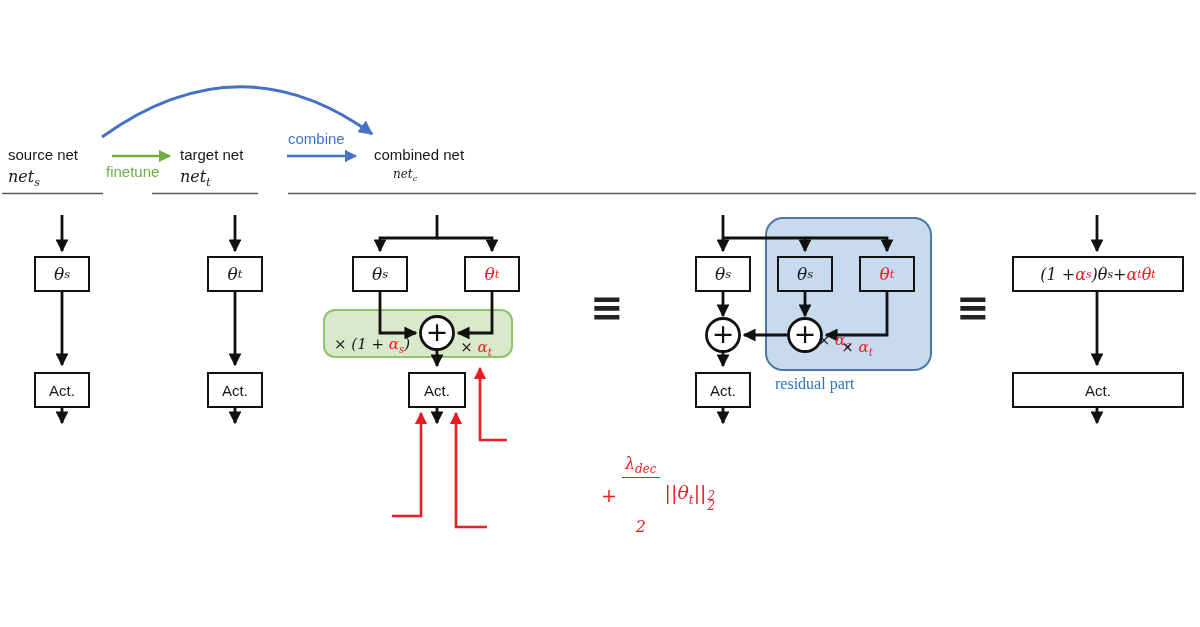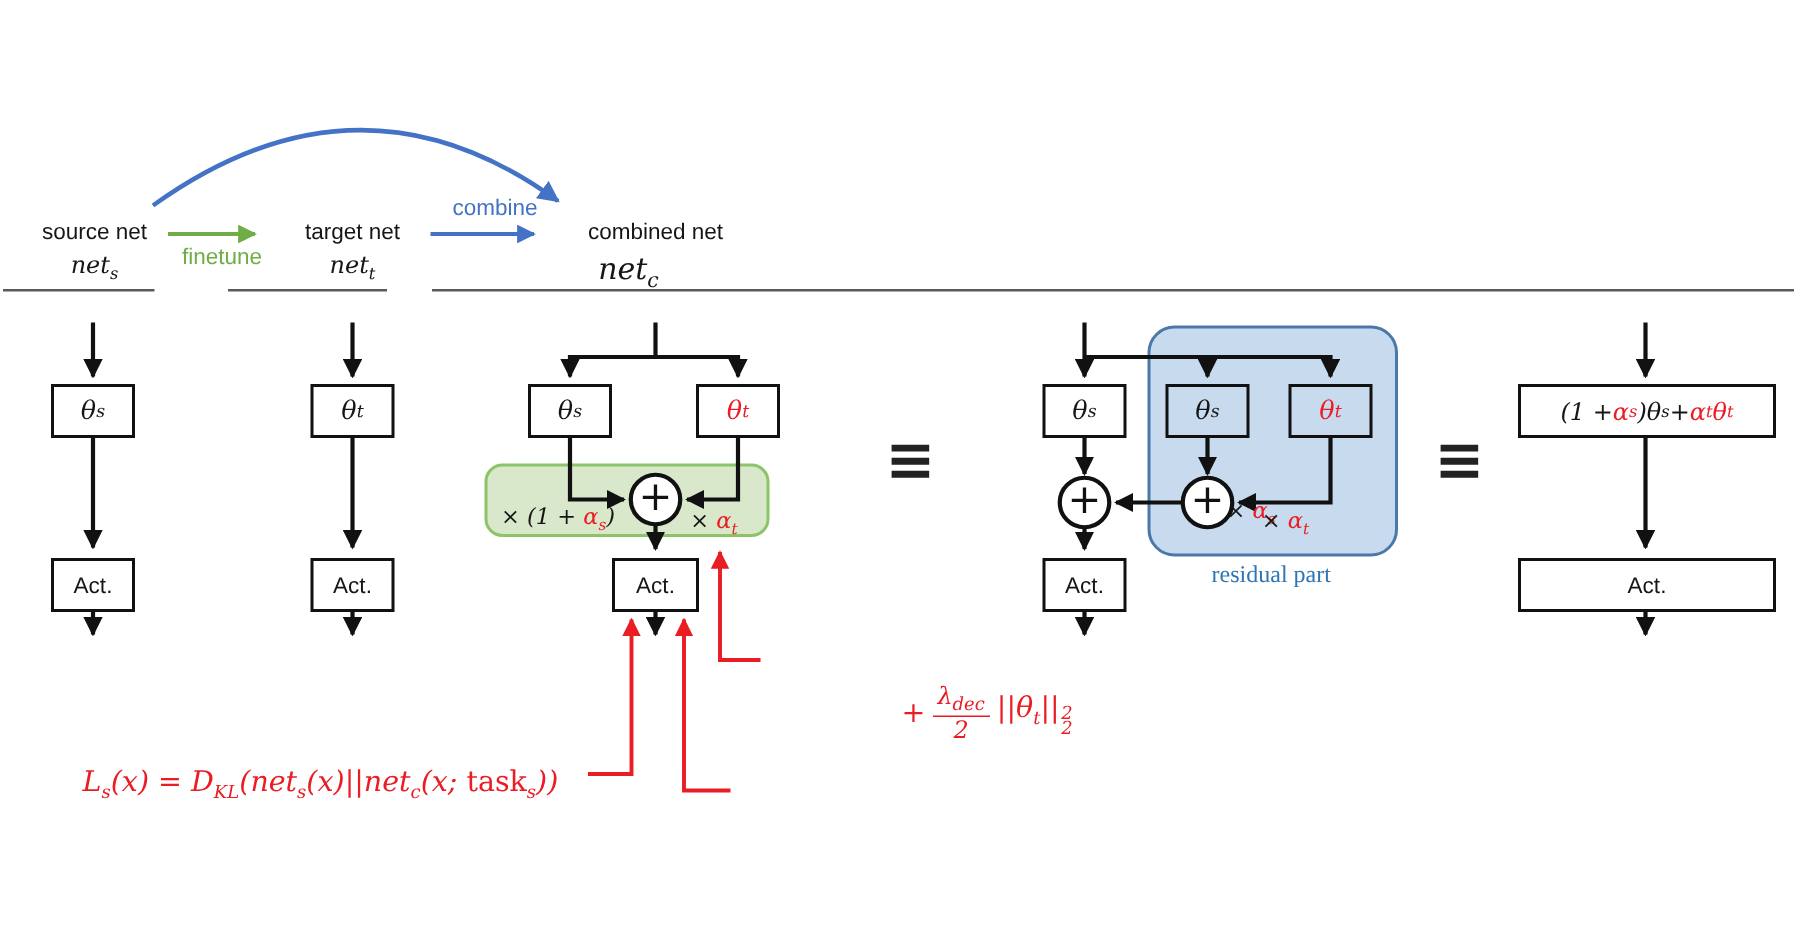--- a/index.html
+++ b/index.html
@@ -1,18 +1,18 @@
 <!DOCTYPE html>
 <html><head>
 <meta charset="utf-8">
 <style>
   html,body{margin:0;padding:0;background:#fff;}
   #canvas{position:relative;width:1200px;height:627px;background:#fff;overflow:hidden;
           font-family:"Liberation Sans",sans-serif;color:#161616;}
-  .lbl{position:absolute;font-size:15px;text-align:center;white-space:nowrap;}
+  .lbl{position:absolute;font-size:15px;white-space:nowrap;}
   .math{font-family:"DejaVu Serif",serif;font-style:italic;}
   .green{color:#70ad47;}
   .blue{color:#4472c4;}
   .blued{color:#2e75b6;font-family:Liberation Serif, serif;}
   .red{color:#ea1c24;}
   .region{position:absolute;z-index:1;}
   #svg-layer{position:absolute;left:0;top:0;z-index:2;}
   .box{position:absolute;z-index:3;box-sizing:border-box;border:2.5px solid #111;background:#fff;
        display:flex;align-items:center;justify-content:center;white-space:nowrap;}
   .pbox{font-family:"DejaVu Serif",serif;font-style:italic;font-size:17px;}
@@ -23,21 +23,21 @@
             font-size:27px;font-family:"DejaVu Sans",sans-serif;color:#111;}
   .equiv{position:absolute;z-index:3;width:42px;text-align:center;font-size:40px;line-height:46px;
          font-weight:bold;font-family:"DejaVu Sans",sans-serif;color:#222;}
   .scale{position:absolute;z-index:4;font-family:"DejaVu Serif",serif;font-style:italic;
          font-size:15px;text-align:center;white-space:nowrap;}
   .formula{position:absolute;z-index:4;color:#ea1c24;font-family:"DejaVu Serif",serif;
            font-style:italic;font-size:19px;white-space:nowrap;}
   .formula sub{font-size:12px;}
   .rm{font-style:normal;}
   .fdecay2{display:flex;align-items:center;gap:5px;}
-  .frac{display:inline-flex;flex-direction:column;align-items:center;font-size:16px;line-height:1.08;}
+  .frac{display:inline-flex;flex-direction:column;align-items:center;font-size:16px;line-height:1.08;gap:40px;}
   .ftop{border-bottom:1.8px solid #ea1c24;padding:0 3px 1px 3px;}
   .supsub{display:inline-flex;flex-direction:column;font-size:12px;font-style:italic;
           line-height:10px;margin-left:1px;transform:translateY(1px);}
   .hdr{font-size:15px;}
 </style>
 </head>
 <body>
 
 <div id="canvas">
 
@@ -121,21 +121,21 @@
     </g>
   </svg>
 
   <div class="lbl hdr" style="left:8px;top:146px;width:110px;">source net</div>
   <div class="lbl math" style="left:8px;top:167px;width:110px;font-size:16px;"><span>net</span><sub>s</sub></div>
   <div class="lbl green" style="left:106px;top:163px;width:84px;">finetune</div>
   <div class="lbl hdr" style="left:180px;top:146px;width:110px;">target net</div>
   <div class="lbl math" style="left:180px;top:167px;width:110px;font-size:16px;"><span>net</span><sub>t</sub></div>
   <div class="lbl blue" style="left:288px;top:130px;width:84px;">combine</div>
   <div class="lbl hdr" style="left:374px;top:146px;width:126px;">combined net</div>
-  <div class="lbl math" style="left:356px;top:167px;width:126px;font-size:20px;"><span>net</span><sub>c</sub></div>
+  <div class="lbl math" style="left:393px;top:167px;width:126px;font-size:12px;"><span>net</span><sub>c</sub></div>
 
   <div class="box pbox" style="left:34px;top:256px;width:56px;height:36px;">
       <span>θ</span>
       <sub>s</sub>
     </div>
   <div class="box abox" style="left:34px;top:372px;width:56px;height:36px;">
       <span>Act.</span>
     </div>
 
   <div class="box pbox" style="left:207px;top:256px;width:56px;height:36px;">
@@ -196,21 +196,20 @@
       <span> + </span>
       <span class="red">α</span>
       <sub class="red">t</sub>
       <span class="red">θ</span>
       <sub class="red">t</sub>
     </div>
   <div class="box abox" style="left:1012px;top:372px;width:172px;height:36px;">
       <span>Act.</span>
     </div>
 
-  <div class="formula" style="left:55px;top:510px;"><span>L</span><sub>s</sub><span>(x) = D</span><sub>KL</sub><span>(net</span><sub>s</sub><span>(x)||net</span><sub>c</sub><span>(x; </span><span class="rm">task</span><sub>s</sub><span>))</span></div>
 
 
 
   <div class="formula fdecay2" style="left:601px;top:455px;">
     <span>+</span>
     <span class="frac">
         <span class="ftop"><span>λ</span><sub>dec</sub></span>
         <span>2</span>
       </span>
     <span><span>||</span><span>θ</span><sub>t</sub><span>||</span><span class="supsub">

